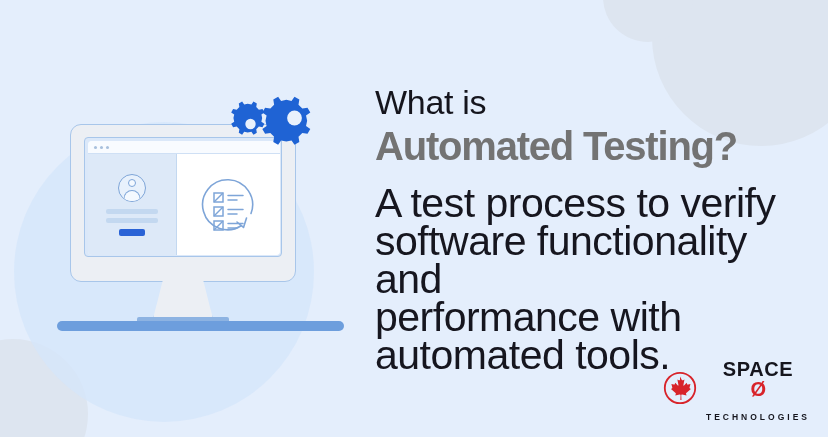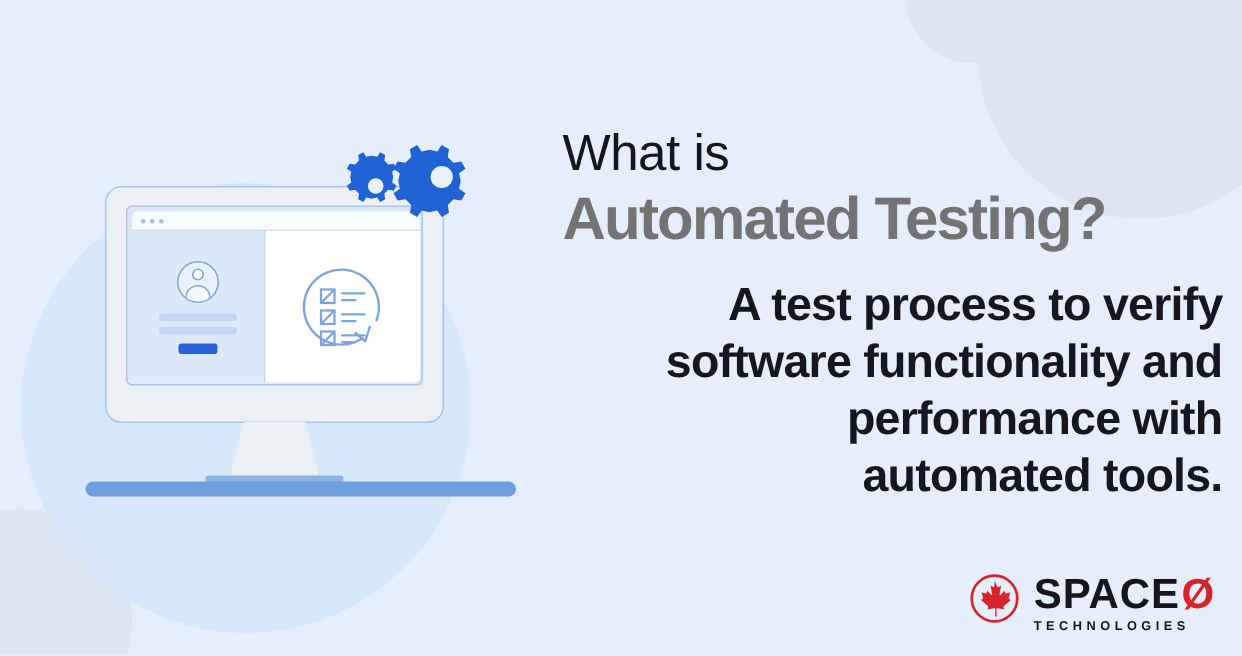--- a/index.html
+++ b/index.html
@@ -244,60 +244,60 @@
   #headline {
     font-size: 40px;
     line-height: 48px;
     font-weight: 700;
     color: #737373;
     letter-spacing: -1.2px;
     margin: 0;
   }
   #subcopy {
     margin: 14px 0 0 0;
-    font-size: 31px;
+    font-size: 41px;
     line-height: 38px;
-    font-weight: 700;
+    font-weight: 400;
     color: #16161f;
     letter-spacing: -0.5px;
     white-space: pre-line;
-    text-align: right;
   }
 
   
   #logo {
     position: absolute;
     right: 18px;
     bottom: 16px;
     display: flex;
     align-items: center;
     gap: 9px;
   }
   #logo-mark { flex: 0 0 auto; }
   #logo-text { line-height: 1; }
   #logo-wordmark {
-    font-size: 28px;
+    font-size: 20px;
     font-weight: 700;
     letter-spacing: 0.6px;
     color: #15151d;
     display: flex;
     align-items: center;
+    flex-direction: column;
   }
   #logo-oslash {
     color: #d8232a;
     margin-left: 1px;
     position: relative;
     display: inline-block;
   }
   #logo-tagline {
     font-size: 8.5px;
     font-weight: 700;
     letter-spacing: 3.0px;
     color: #15151d;
-    margin-top: 3px;
+    margin-top: 14px;
   }
 </style>
 </head>
 <body>
 
 <div id="banner">
 
   <div class="bg-circle" id="bg-circle-tr-large"></div>
   <div class="bg-circle" id="bg-circle-tr-small"></div>
   <div class="bg-circle" id="bg-circle-bl"></div>

